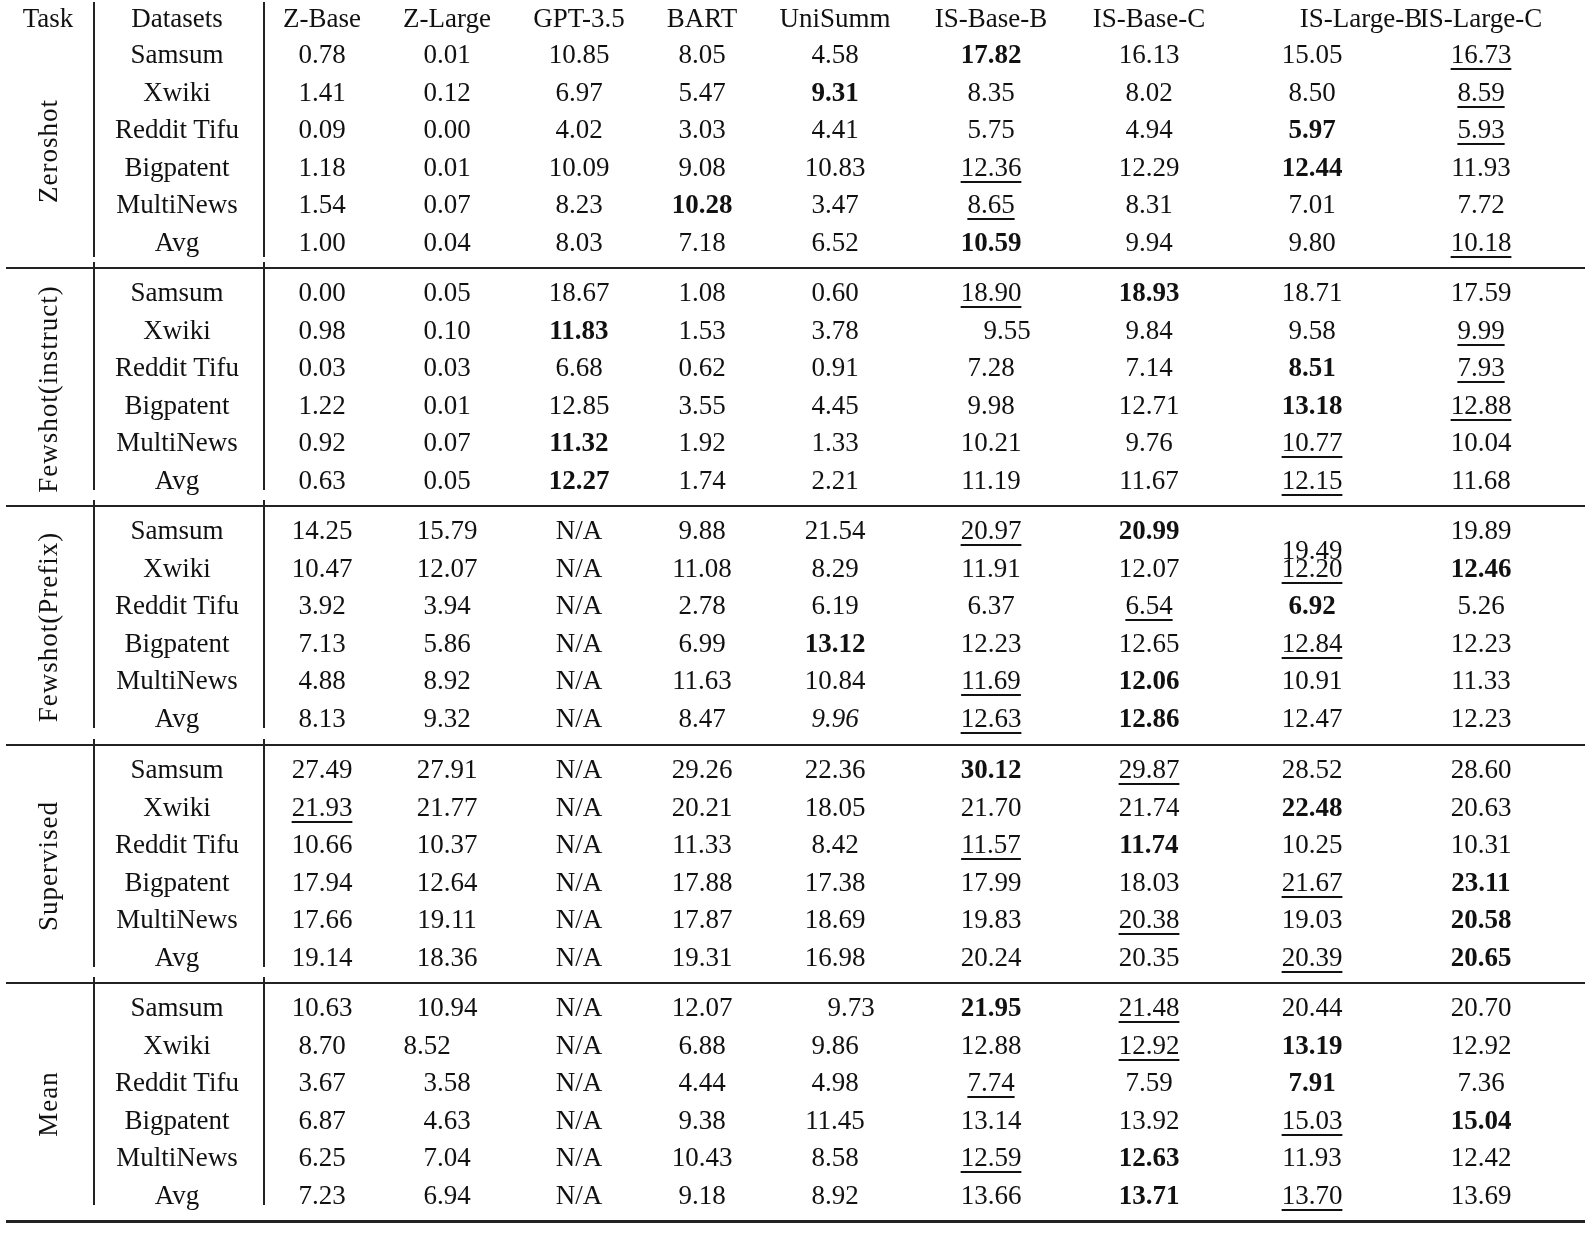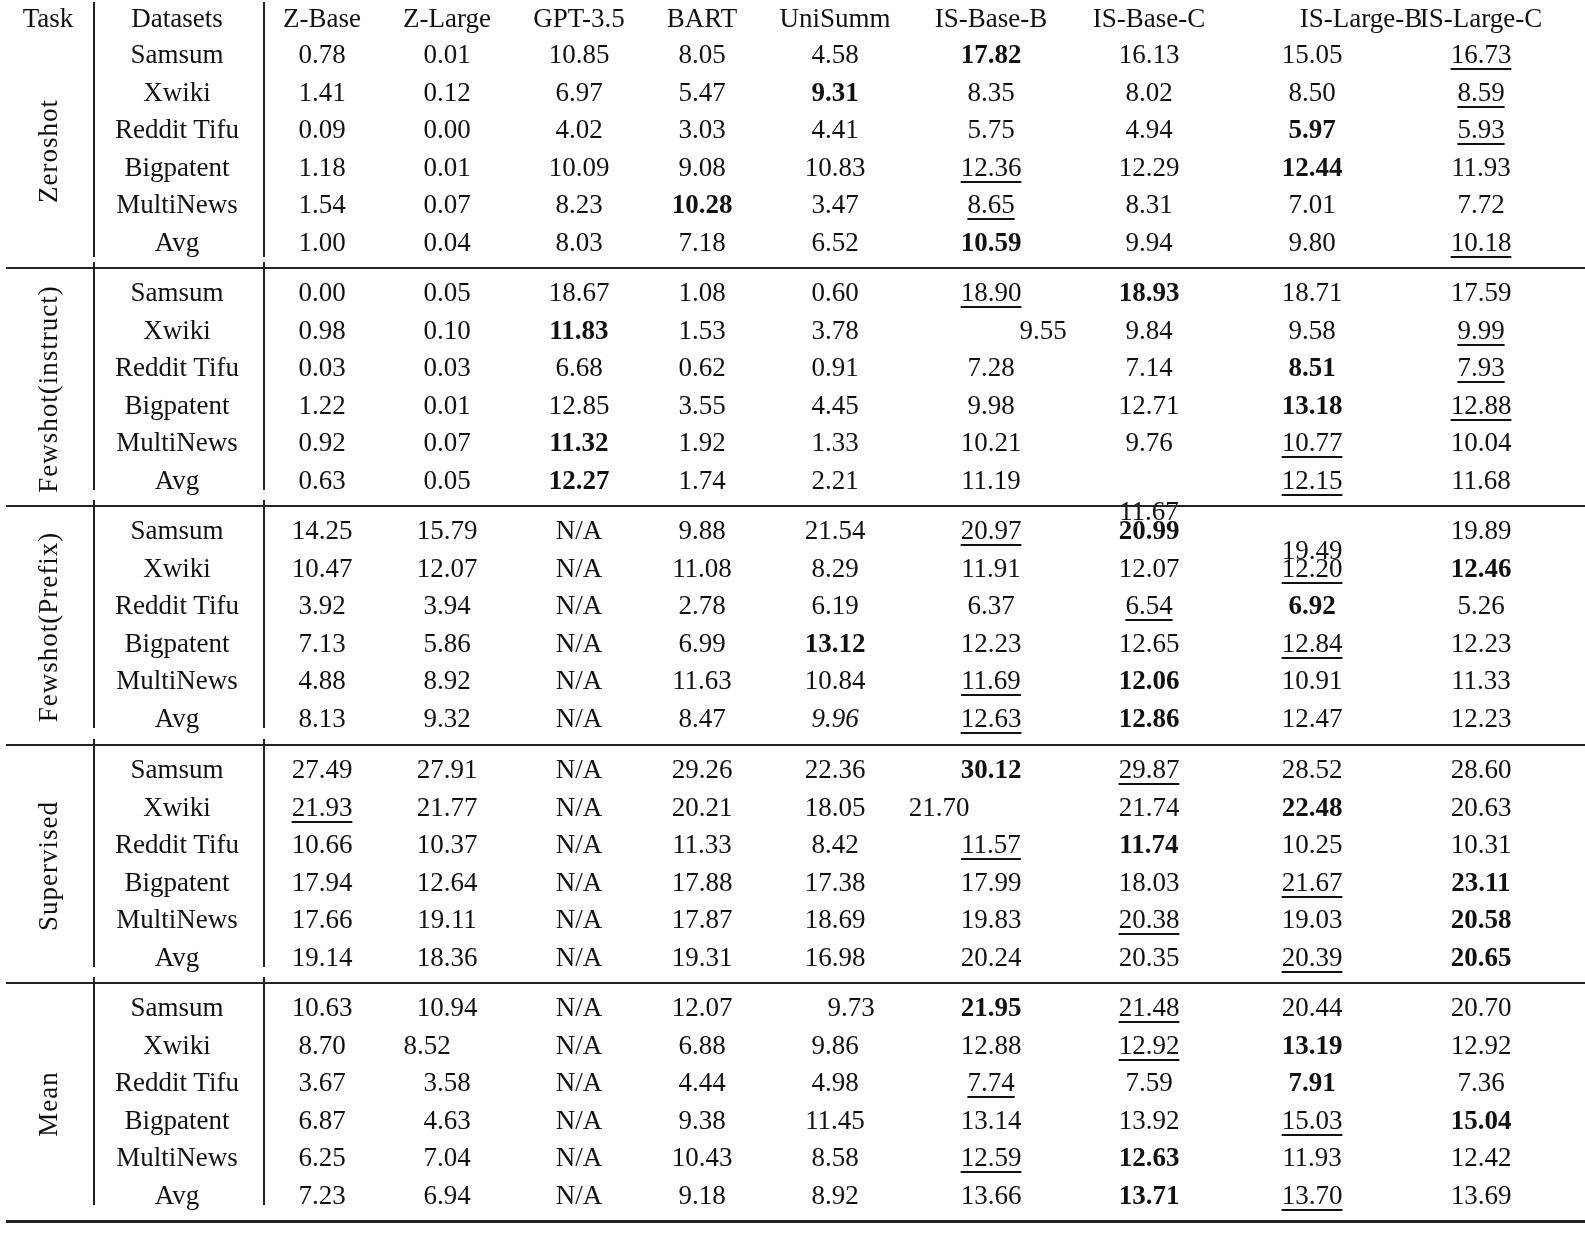--- a/index.html
+++ b/index.html
@@ -121,21 +121,21 @@
         <div class="cell" style="left: 1237px; width: 150px;"><span>18.71</span></div>
         <div class="cell" style="left: 1406px; width: 150px;"><span>17.59</span></div>
       </div>
       <div class="row" style="top: 311.5px;">
         <div class="cell" style="left: 92px; width: 170px;">Xwiki</div>
         <div class="cell" style="left: 262px; width: 120px;"><span>0.98</span></div>
         <div class="cell" style="left: 387px; width: 120px;"><span>0.10</span></div>
         <div class="cell bold" style="left: 519px; width: 120px;"><span>11.83</span></div>
         <div class="cell" style="left: 647px; width: 110px;"><span>1.53</span></div>
         <div class="cell" style="left: 770px; width: 130px;"><span>3.78</span></div>
-        <div class="cell" style="left: 968px; width: 150px; text-align: center;"><span>9.55</span></div>
+        <div class="cell" style="left: 932px; width: 150px; text-align: center;"><span>9.55</span></div>
         <div class="cell" style="left: 1074px; width: 150px;"><span>9.84</span></div>
         <div class="cell" style="left: 1237px; width: 150px;"><span>9.58</span></div>
         <div class="cell" style="left: 1406px; width: 150px;"><span class="ul">9.99</span></div>
       </div>
       <div class="row" style="top: 349px;">
         <div class="cell" style="left: 92px; width: 170px;">Reddit Tifu</div>
         <div class="cell" style="left: 262px; width: 120px;"><span>0.03</span></div>
         <div class="cell" style="left: 387px; width: 120px;"><span>0.03</span></div>
         <div class="cell" style="left: 519px; width: 120px;"><span>6.68</span></div>
         <div class="cell" style="left: 647px; width: 110px;"><span>0.62</span></div>
@@ -170,21 +170,21 @@
         <div class="cell" style="left: 1406px; width: 150px;"><span>10.04</span></div>
       </div>
       <div class="row" style="top: 461.5px;">
         <div class="cell" style="left: 92px; width: 170px;">Avg</div>
         <div class="cell" style="left: 262px; width: 120px;"><span>0.63</span></div>
         <div class="cell" style="left: 387px; width: 120px;"><span>0.05</span></div>
         <div class="cell bold" style="left: 519px; width: 120px;"><span>12.27</span></div>
         <div class="cell" style="left: 647px; width: 110px;"><span>1.74</span></div>
         <div class="cell" style="left: 770px; width: 130px;"><span>2.21</span></div>
         <div class="cell" style="left: 916px; width: 150px;"><span>11.19</span></div>
-        <div class="cell" style="left: 1074px; width: 150px; margin-top: 31px;"><span>11.67</span></div>
+        <div class="cell" style="left: 1074px; width: 150px;"><span>11.67</span></div>
         <div class="cell" style="left: 1237px; width: 150px;"><span class="ul">12.15</span></div>
         <div class="cell" style="left: 1406px; width: 150px;"><span>11.68</span></div>
       </div>
     </div>
     <div class="vline" style="left: 93px; top: 262px; height: 228px;"></div>
     <div class="vline" style="left: 263px; top: 262px; height: 228px;"></div>
     <div>
       <div class="task-label" style="left: 48px; top: 626.5px;">Fewshot(Prefix)</div>
       <div class="row" style="top: 512px;">
         <div class="cell" style="left: 92px; width: 170px;">Samsum</div>
@@ -275,21 +275,21 @@
         <div class="cell" style="left: 1237px; width: 150px;"><span>28.52</span></div>
         <div class="cell" style="left: 1406px; width: 150px;"><span>28.60</span></div>
       </div>
       <div class="row" style="top: 788.5px;">
         <div class="cell" style="left: 92px; width: 170px;">Xwiki</div>
         <div class="cell" style="left: 262px; width: 120px;"><span class="ul">21.93</span></div>
         <div class="cell" style="left: 387px; width: 120px;"><span>21.77</span></div>
         <div class="cell" style="left: 519px; width: 120px;"><span>N/A</span></div>
         <div class="cell" style="left: 647px; width: 110px;"><span>20.21</span></div>
         <div class="cell" style="left: 770px; width: 130px;"><span>18.05</span></div>
-        <div class="cell" style="left: 864px; width: 150px;"><span>21.70</span></div>
+        <div class="cell" style="left: 916px; width: 150px;"><span>21.70</span></div>
         <div class="cell" style="left: 1074px; width: 150px;"><span>21.74</span></div>
         <div class="cell bold" style="left: 1237px; width: 150px;"><span>22.48</span></div>
         <div class="cell" style="left: 1406px; width: 150px;"><span>20.63</span></div>
       </div>
       <div class="row" style="top: 826px;">
         <div class="cell" style="left: 92px; width: 170px;">Reddit Tifu</div>
         <div class="cell" style="left: 262px; width: 120px;"><span>10.66</span></div>
         <div class="cell" style="left: 387px; width: 120px;"><span>10.37</span></div>
         <div class="cell" style="left: 519px; width: 120px;"><span>N/A</span></div>
         <div class="cell" style="left: 647px; width: 110px;"><span>11.33</span></div>

